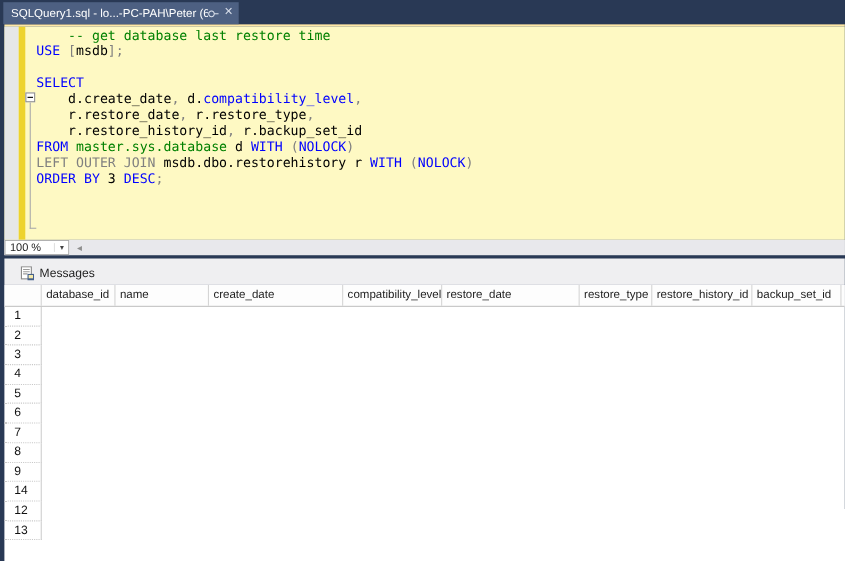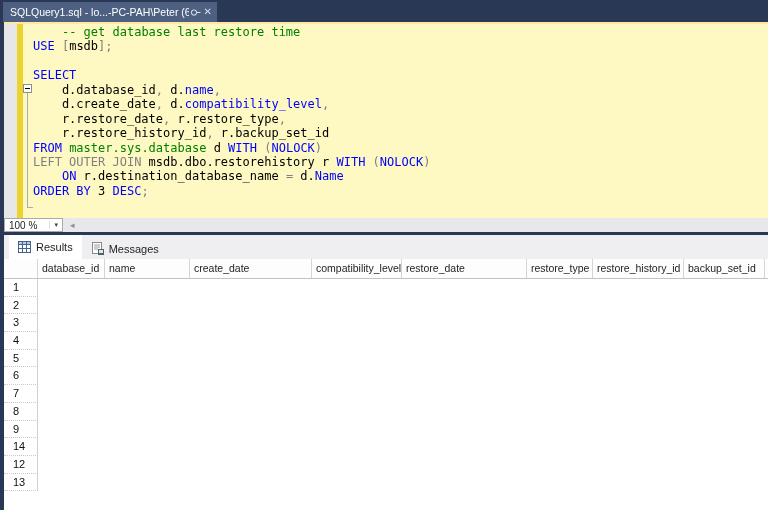--- a/index.html
+++ b/index.html
@@ -83,54 +83,42 @@
     <div class="changebar"></div>
     <div class="fold-box">
         <span class="minus"></span>
       </div>
     <div class="fold-line"></div>
     <div class="code" id="code">
         <div class="code-line"><span class="tok-pl">    </span><span class="tok-cmt">-- get database last restore time</span></div>
         <div class="code-line"><span class="tok-kw">USE</span><span class="tok-pl"> </span><span class="tok-gr">[</span><span class="tok-pl">msdb</span><span class="tok-gr">]</span><span class="tok-gr">;</span></div>
         <div class="code-line"></div>
         <div class="code-line"><span class="tok-kw">SELECT</span></div>
-        <div class="code-line"><span class="tok-pl">    d.database_id</span><span class="tok-gr">,</span><span class="tok-pl"> d.</span><span class="tok-kw">name</span><span class="tok-gr">,</span></div>
         <div class="code-line"><span class="tok-pl">    d.create_date</span><span class="tok-gr">,</span><span class="tok-pl"> d.</span><span class="tok-kw">compatibility_level</span><span class="tok-gr">,</span></div>
         <div class="code-line"><span class="tok-pl">    r.restore_date</span><span class="tok-gr">,</span><span class="tok-pl"> r.restore_type</span><span class="tok-gr">,</span></div>
         <div class="code-line"><span class="tok-pl">    r.restore_history_id</span><span class="tok-gr">,</span><span class="tok-pl"> r.backup_set_id</span></div>
         <div class="code-line"><span class="tok-kw">FROM</span><span class="tok-pl"> </span><span class="tok-sys">master.sys.database</span><span class="tok-pl"> d </span><span class="tok-kw">WITH</span><span class="tok-pl"> </span><span class="tok-gr">(</span><span class="tok-kw">NOLOCK</span><span class="tok-gr">)</span></div>
         <div class="code-line"><span class="tok-gr">LEFT OUTER JOIN</span><span class="tok-pl"> msdb.dbo.restorehistory r </span><span class="tok-kw">WITH</span><span class="tok-pl"> </span><span class="tok-gr">(</span><span class="tok-kw">NOLOCK</span><span class="tok-gr">)</span></div>
-        <div class="code-line"><span class="tok-pl">    </span><span class="tok-kw">ON</span><span class="tok-pl"> r.destination_database_name </span><span class="tok-gr">=</span><span class="tok-pl"> d.</span><span class="tok-kw">Name</span></div>
         <div class="code-line"><span class="tok-kw">ORDER BY</span><span class="tok-pl"> 3 </span><span class="tok-kw">DESC</span><span class="tok-gr">;</span></div>
       </div>
   </div>
 
   <div class="editor-bottom">
     <div class="zoom-ctl">
       <span>100 %</span>
       <span class="zoom-caret">▾</span>
     </div>
     <div class="hscroll">
       <span class="scroll-arrow">◂</span>
     </div>
   </div>
 
   <div class="splitter"></div>
 
   <div class="results-tabs">
-    <div class="rtab active">
-      <svg width="13" height="12" viewBox="0 0 13 12">
-        <rect x="0.5" y="0.5" width="12" height="11" fill="#FFFFFF" stroke="#44608C"></rect>
-        <rect x="0.5" y="0.5" width="12" height="3" fill="#B9CCE4" stroke="#44608C"></rect>
-        <line x1="4.5" y1="0.5" x2="4.5" y2="11.5" stroke="#44608C"></line>
-        <line x1="8.5" y1="0.5" x2="8.5" y2="11.5" stroke="#44608C"></line>
-        <line x1="0.5" y1="7.5" x2="12.5" y2="7.5" stroke="#44608C"></line>
-      </svg>
-      <span>Results</span>
-    </div>
     <div class="rtab">
       <svg width="13" height="13" viewBox="0 0 13 13">
         <rect x="1.5" y="0.5" width="9" height="11" fill="#FFFFFF" stroke="#8A8A8A"></rect>
         <line x1="3" y1="3" x2="9" y2="3" stroke="#9A9A9A"></line>
         <line x1="3" y1="5" x2="9" y2="5" stroke="#9A9A9A"></line>
         <line x1="3" y1="7" x2="7" y2="7" stroke="#9A9A9A"></line>
         <rect x="7" y="7" width="6" height="6" fill="#44608C"></rect>
         <rect x="8" y="8" width="4" height="3" fill="#F5E9A9"></rect>
       </svg>
       <span>Messages</span>

